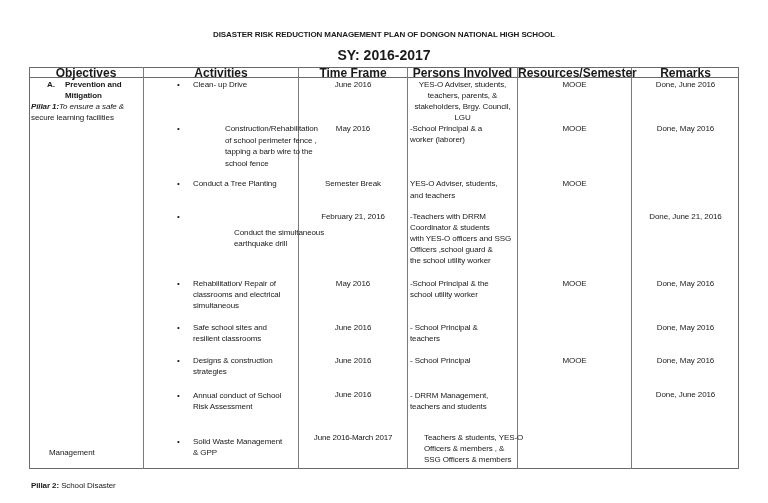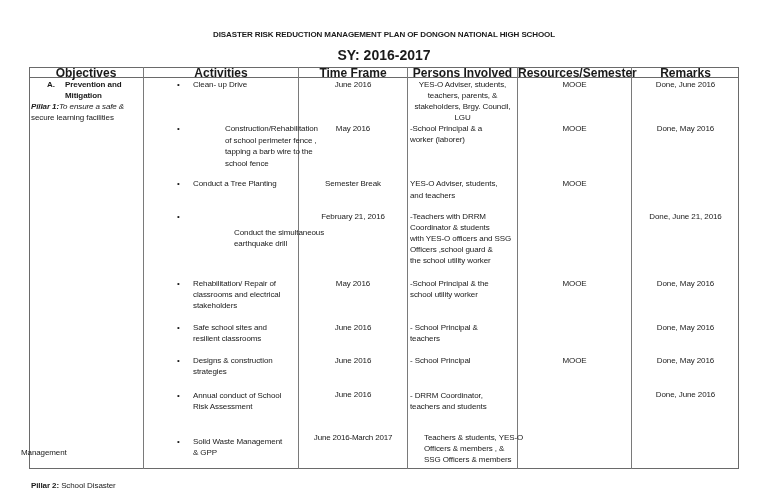--- a/index.html
+++ b/index.html
@@ -48,21 +48,21 @@
   <span>Prevention and</span>
 </div>
 <div class="cell obj-heading" style="left:65px;top:90px;">Mitigation</div>
 <div class="cell" style="left:31px;top:101px;font-style:italic;">
   <span class="pillar-label">Pillar 1:</span><span>To ensure a safe &amp;</span>
 </div>
 <div class="cell" style="left:31px;top:112px;">secure learning facilities</div>
 <div class="cell" style="left:31px;top:436px;margin-top:44px;">
   <span class="pillar-label">Pillar 2:</span><span> School Disaster</span>
 </div>
-<div class="cell" style="left:21px;top:447px;text-align:right;">Management</div>
+<div class="cell" style="left:49px;top:447px;text-align:right;">Management</div>
 
 <div>
   <div class="bullet" style="left:177px;top:79px;">•</div>
   <div class="cell" style="left:193px;top:79px;">
       <div>Clean- up Drive</div>
     </div>
   <div class="cell center" style="left:299px;top:79px;width:108px;">June 2016</div>
   <div class="cell center" style="left:408px;top:79px;width:109px;">
     <div>YES-O Adviser, students,</div>
     <div>teachers, parents, &amp;</div>
@@ -120,21 +120,21 @@
   </div>
   <div class="cell center" style="left:518px;top:211px;width:113px;"></div>
   <div class="cell center" style="left:632px;top:211px;width:107px;">Done, June 21, 2016</div>
 </div>
 
 <div>
   <div class="bullet" style="left:177px;top:278px;">•</div>
   <div class="cell" style="left:193px;top:278px;">
     <div>Rehabilitation/ Repair of</div>
     <div>classrooms and electrical</div>
-    <div>stakeholders</div>
+    <div>simultaneous</div>
   </div>
   <div class="cell center" style="left:299px;top:278px;width:108px;">May 2016</div>
   <div class="cell" style="left:410px;top:278px;width:107px;">
     <div>-School Principal &amp; the</div>
     <div>school utility worker</div>
   </div>
   <div class="cell center" style="left:518px;top:278px;width:113px;">MOOE</div>
   <div class="cell center" style="left:632px;top:278px;width:107px;">Done, May 2016</div>
 </div>
 
@@ -168,21 +168,21 @@
 </div>
 
 <div>
   <div class="bullet" style="left:177px;top:390px;">•</div>
   <div class="cell" style="left:193px;top:390px;">
     <div>Annual conduct of School</div>
     <div>Risk Assessment</div>
   </div>
   <div class="cell center" style="left:299px;top:389px;width:108px;">June 2016</div>
   <div class="cell" style="left:410px;top:390px;width:107px;">
-    <div>- DRRM Coordinator,</div>
+    <div>- DRRM Management,</div>
     <div>teachers and students</div>
   </div>
   <div class="cell center" style="left:518px;top:390px;width:113px;"></div>
   <div class="cell center" style="left:632px;top:389px;width:107px;">Done, June 2016</div>
 </div>
 
 <div>
   <div class="bullet" style="left:177px;top:436px;">•</div>
   <div class="cell" style="left:193px;top:436px;">
     <div>Solid Waste Management</div>

